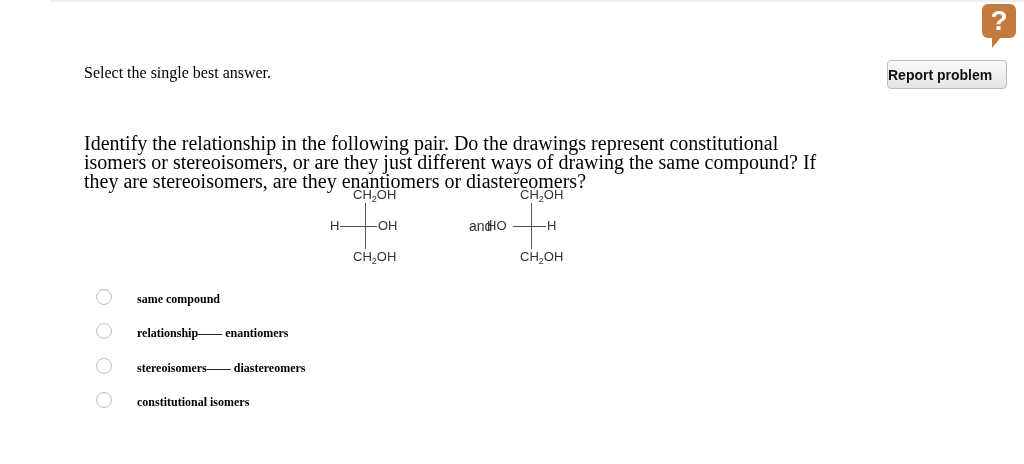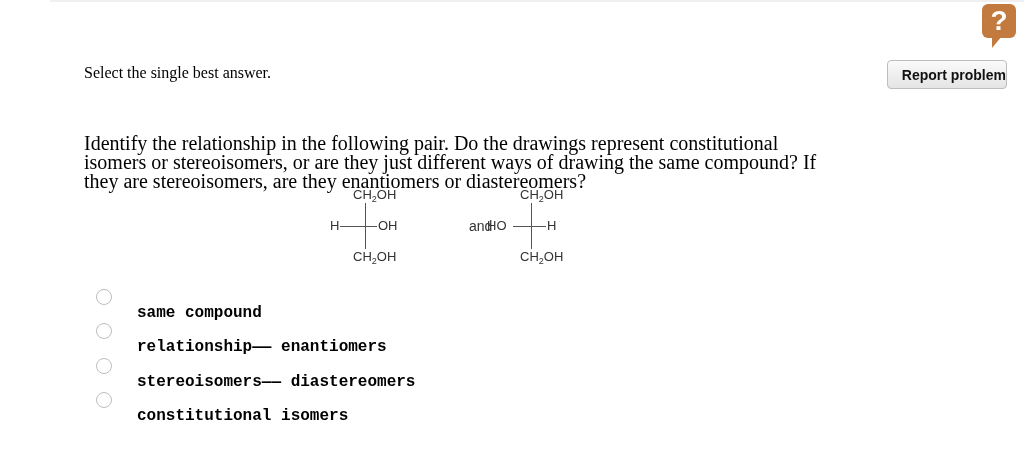--- a/index.html
+++ b/index.html
@@ -2,30 +2,30 @@
 <html><head>
 <meta charset="utf-8">
 <style>
   html, body { margin:0; padding:0; background:#ffffff; }
   body { width:1024px; height:464px; position:relative; overflow:hidden; font-family:"Liberation Serif", serif; color:#000; }
   .topline { position:absolute; left:50px; top:0; width:974px; height:2px; background:#f0f0f0; }
   .help { position:absolute; left:982px; top:4px; width:34px; height:34px; background:#c27a3e; border-radius:6px; }
   .help:after { content:""; position:absolute; left:10px; bottom:-10px; border-left:0 solid transparent; border-right:10px solid transparent; border-top:12px solid #c27a3e; }
   .help span { position:absolute; left:0; top:0; width:34px; text-align:center; font-family:"Liberation Sans", sans-serif; font-weight:bold; font-size:28px; line-height:34px; color:#fff; }
   .instr { position:absolute; left:84px; top:64px; font-size:16px; font-weight:normal; }
-  .report { position:absolute; left:887px; top:60px; width:120px; height:29px; border:1px solid #bdbdbd; border-radius:4px; background:linear-gradient(#fafafa,#e4e4e4); font-family:"Liberation Sans", sans-serif; font-weight:bold; font-size:14px; line-height:29px; text-align:right; color:#111; box-sizing:border-box; }
+  .report { position:absolute; left:887px; top:60px; width:120px; height:29px; border:1px solid #bdbdbd; border-radius:4px; background:linear-gradient(#fafafa,#e4e4e4); font-family:"Liberation Sans", sans-serif; font-weight:bold; font-size:14px; line-height:29px; text-align:left; color:#111; box-sizing:border-box; }
   .question { position:absolute; left:84px; top:103px; width:740px; font-size:20px; font-weight:normal; line-height:19px;margin-top:31px; }
   .mol { position:absolute; font-family:"Liberation Sans", sans-serif; font-size:13px; color:#333; }
   .mol .t { position:absolute; white-space:nowrap;text-align:right; }
   .vline { position:absolute; width:1px; background:#555; }
   .hline { position:absolute; height:1px; background:#555; }
   .and { position:absolute; left:434px; top:218px; font-family:"Liberation Sans", sans-serif; font-size:14px; color:#333;margin-left:35px; }
   .opt { position:absolute; left:96px; height:22px; }
   .radio { position:absolute; left:0; top:2px; width:16px; height:16px; border:1px solid #bdbdbd; border-radius:50%; background:#fff; box-sizing:border-box; }
-  .opt .lbl { position:absolute; left:41px; top:16px; white-space:nowrap; font-size:16px; font-weight:bold; line-height:20px;font-family:Liberation Mono, monospace; }
+  .opt .lbl { position:absolute; left:41px; top:2px; white-space:nowrap; font-size:12px; font-weight:bold; line-height:20px; }
   sub { font-size:9px; vertical-align:-3px; }
 </style>
 </head>
 <body>
 
 <div class="topline"></div>
 
 <div class="help">
   <span>?</span>
 </div>

